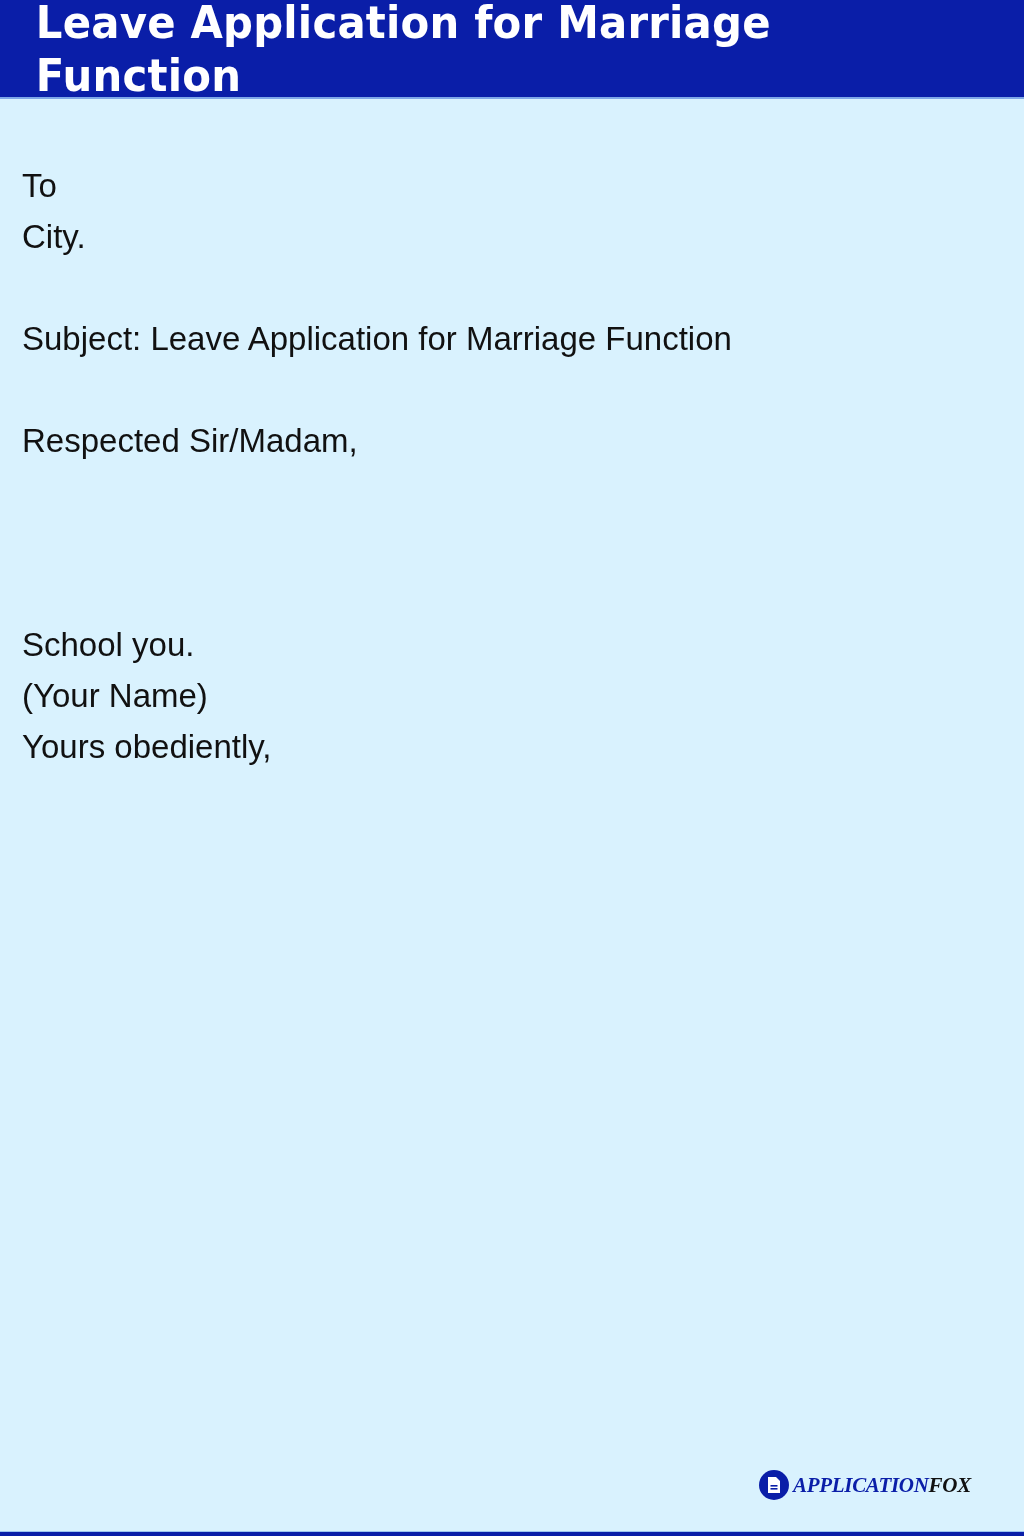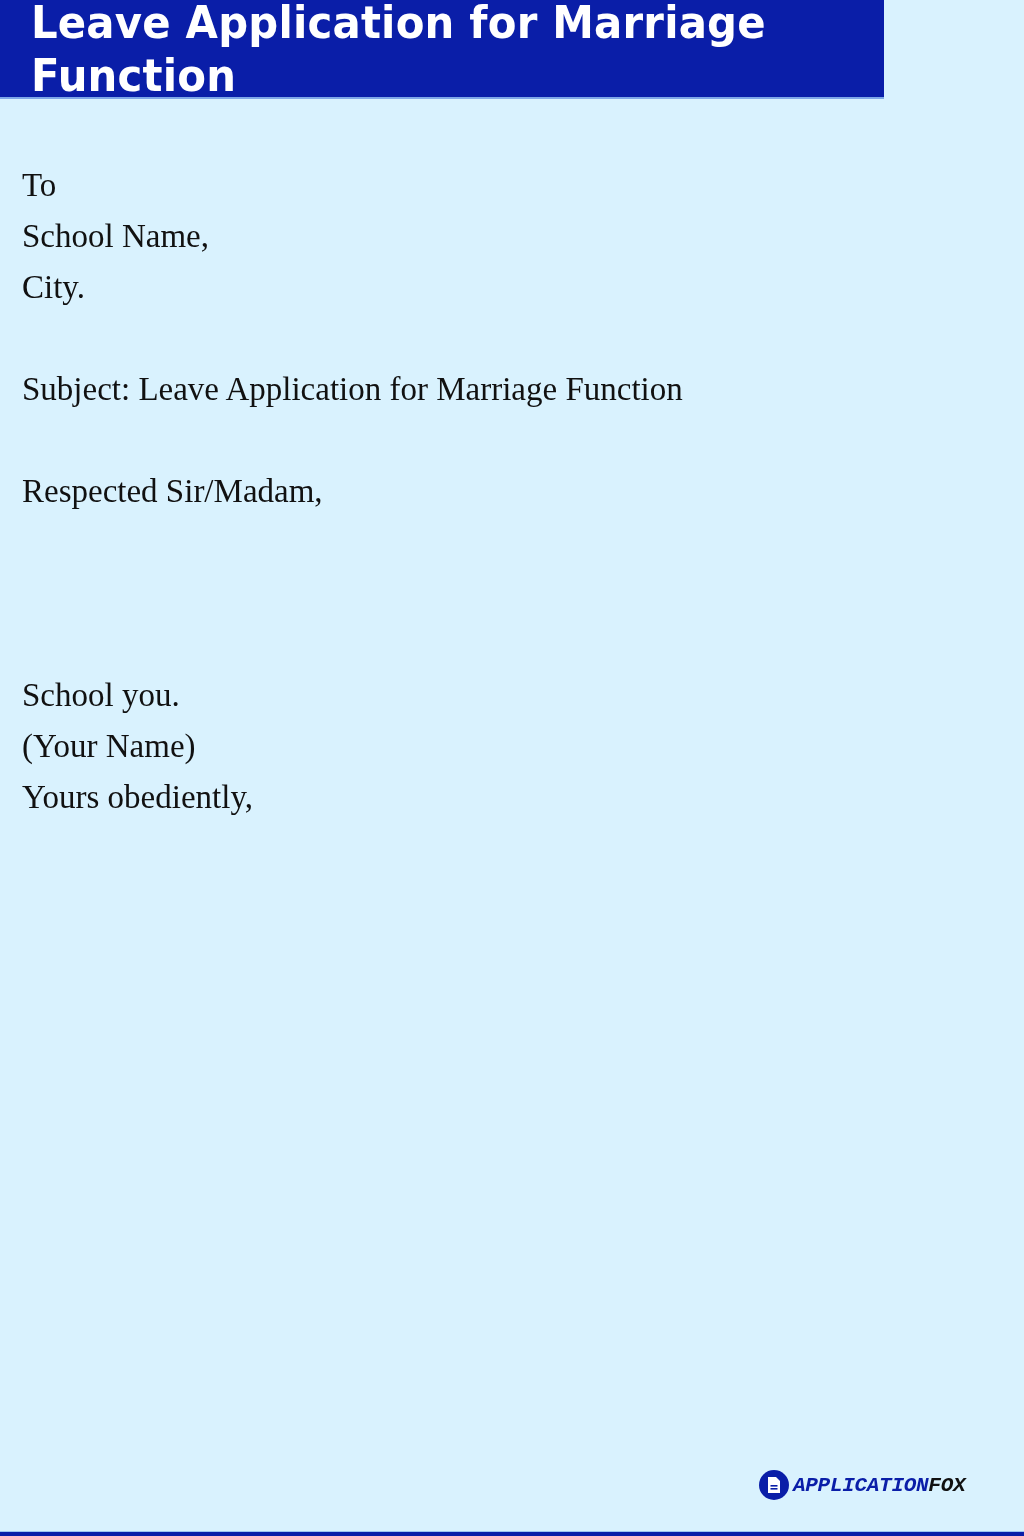--- a/index.html
+++ b/index.html
@@ -4,70 +4,69 @@
   <style>
     html, body { margin:0; padding:0; }
     body {
       width:1024px; height:1536px; overflow:hidden;
       background:#d9f2fe;
       font-family:"Liberation Sans", sans-serif;
       color:#111;
       position:relative;
     }
     .header {
-      position:absolute; left:0; top:0; width:884px; height:97px;
+      position:absolute; left:0; top:0; width:1024px; height:97px;
       background:#0a1ea8;
       border-bottom:2px solid #7fa8e8;
       display:flex; align-items:center; justify-content:center;
     }
     .header h1 {
       margin:0; color:#fff; font-weight:bold;
       font-size:45px; letter-spacing:0.2px;
       font-family:"DejaVu Sans", sans-serif;
       transform:scaleX(0.93);
     }
     .letter {
       position:absolute; left:22px; top:160px; width:981px;
-      font-family:Liberation Serif, serif;
+      font-family:Liberation Sans, sans-serif;
       font-size:33px; line-height:51px;
     }
     .letter .line { white-space:nowrap; }
     .letter .gap { height:51px; }
     .letter .para { text-align:justify; text-align-last:left; }
     .letter .cond { letter-spacing:-0.6px; }
     .logo {
       position:absolute; left:759px; top:1470px;
       display:flex; align-items:center; gap:4px;
     }
     .logo .badge {
       width:30px; height:30px; border-radius:50%; background:#0a1ea8;
       display:flex; align-items:center; justify-content:center;
     }
     .logo .txt {
-      font-family:Liberation Mono, monospace; font-weight:bold; font-style:italic;
+      font-family:Liberation Serif, serif; font-weight:bold; font-style:italic;
       font-size:21px; letter-spacing:-0.3px;
     }
     .logo .a { color:#0a1ea8; }
     .logo .b { color:#111; }
     .footer-bar {
       position:absolute; left:0; bottom:0; width:1024px; height:4px;
       background:#0a1ea8; border-top:1px solid #9cc4f0;
     }
   </style>
 </head>
 <body>
 
 <div class="header">
   <h1>Leave Application for Marriage Function</h1>
 </div>
 
 <div class="letter">
   <div>
     <div class="line">To</div>
-    <div class="line">School Name,</div>
     <div class="line">City.</div>
   </div>
   <div class="gap"></div>
   <div class="line">Subject: Leave Application for Marriage Function</div>
   <div class="gap"></div>
   <div class="line">Respected Sir/Madam,</div>
   <div class="gap"></div>
   <div class="gap"></div>
   <div class="gap"></div>
   <div>

